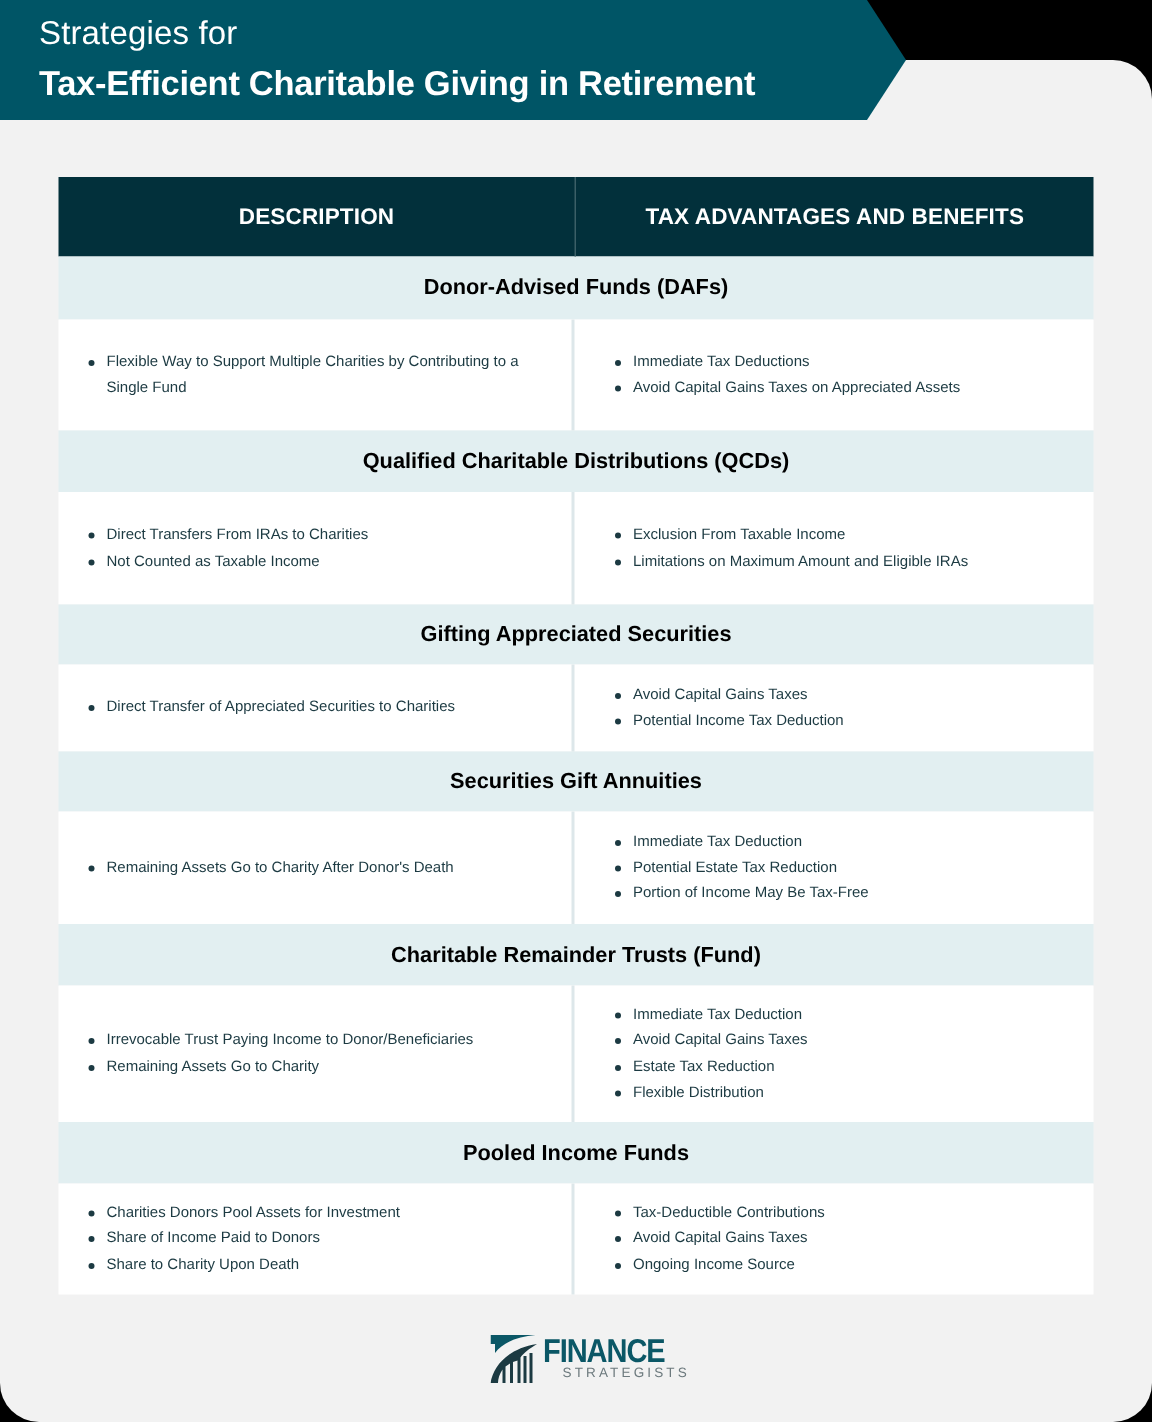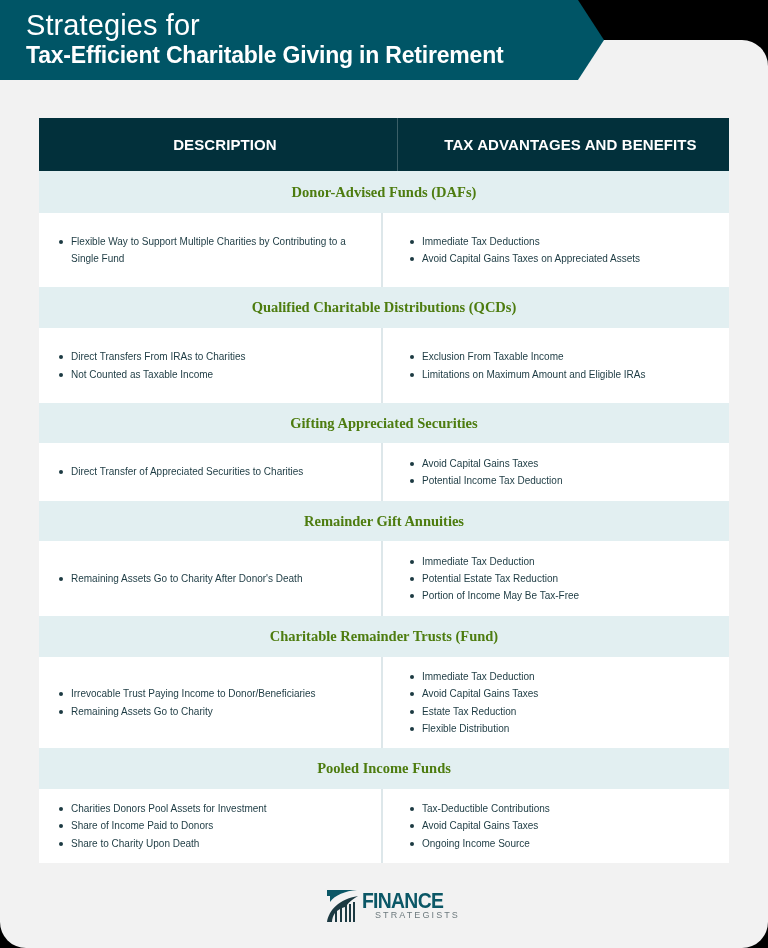--- a/index.html
+++ b/index.html
@@ -15,41 +15,41 @@
     border-bottom-right-radius: 26px;
     border-bottom-left-radius: 26px;
   }
   .banner {
     position: absolute; left: 0; top: 0; width: 604px; height: 80px;
     background: #005566;
     clip-path: polygon(0 0, 578px 0, 604px 40px, 578px 80px, 0 80px);
   }
   .banner .line1 {
     position: absolute; left: 26px; top: 9px;
-    color: #ffffff; font-size: 29px; font-weight: 300; letter-spacing: 0.1px;
+    color: #ffffff; font-size: 22px; font-weight: 300; letter-spacing: 0.1px;
   }
   .banner .line2 {
     position: absolute; left: 26px; top: 42px;
     color: #ffffff; font-size: 23px; font-weight: 700; letter-spacing: -0.2px;
   }
   .table {
     position: absolute; left: 39px; top: 118px; width: 690px;
   }
   .thead {
     display: flex; height: 53px; background: #02303b;
   }
   .thead .th {
     flex: 1; display: flex; align-items: center; justify-content: center;
-    color: #ffffff; font-weight: 700; font-size: 15px; letter-spacing: 0.1px; padding-left: 14px;
+    color: #ffffff; font-weight: 700; font-size: 15px; letter-spacing: 0.1px;
   }
   .thead .th:first-child { width: 344px; flex: none; border-right: 1px solid #3b5f67; }
   .section-header {
-    background: #e2eff1; color: #4d7c0f;
+    background: #e2eff1; color: #000000;
     display: flex; align-items: center; justify-content: center;
-    font-weight: 700; font-size: 14.5px; font-family: Liberation Serif, serif;
+    font-weight: 700; font-size: 14.5px;
   }
   .row {
     display: flex; background: #ffffff;
   }
   .cell {
     flex: 1; display: flex; align-items: center;
     padding: 0 8px 0 17px; box-sizing: border-box;
   }
   .cell.left { width: 344px; flex: none; border-right: 2px solid #dde7ea; }
   .cell.right { padding-left: 24px; }
@@ -130,21 +130,21 @@
       </ul>
     </div>
     <div class="cell right">
       <ul>
         <li>Avoid Capital Gains Taxes</li>
         <li>Potential Income Tax Deduction</li>
       </ul>
     </div>
   </div>
 
-  <div class="section-header" style="height:40px">Remainder Gift Annuities</div>
+  <div class="section-header" style="height:40px">Securities Gift Annuities</div>
   <div class="row" style="height:75px">
     <div class="cell left">
       <ul>
         <li>Remaining Assets Go to Charity After Donor's Death</li>
       </ul>
     </div>
     <div class="cell right">
       <ul>
         <li>Immediate Tax Deduction</li>
         <li>Potential Estate Tax Reduction</li>

